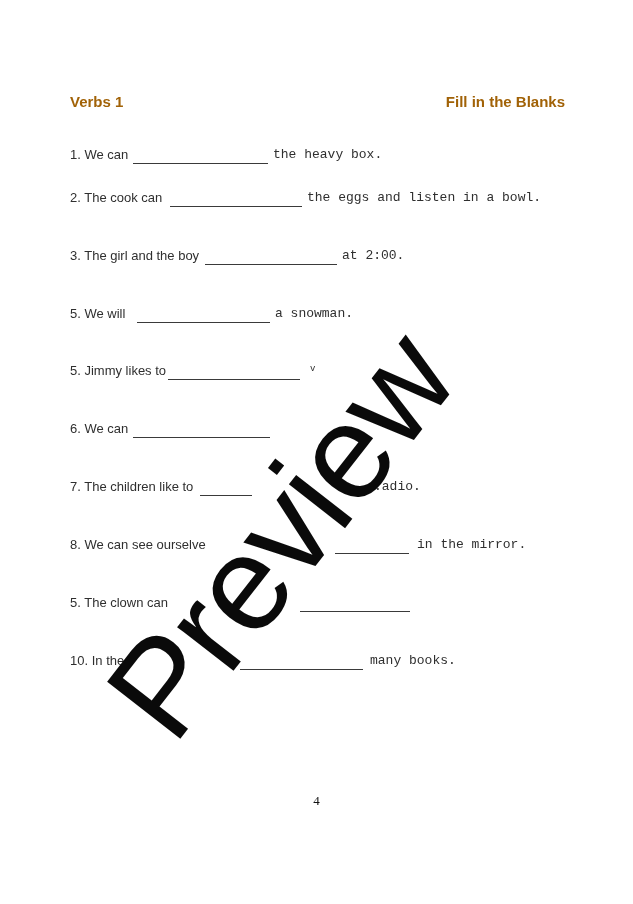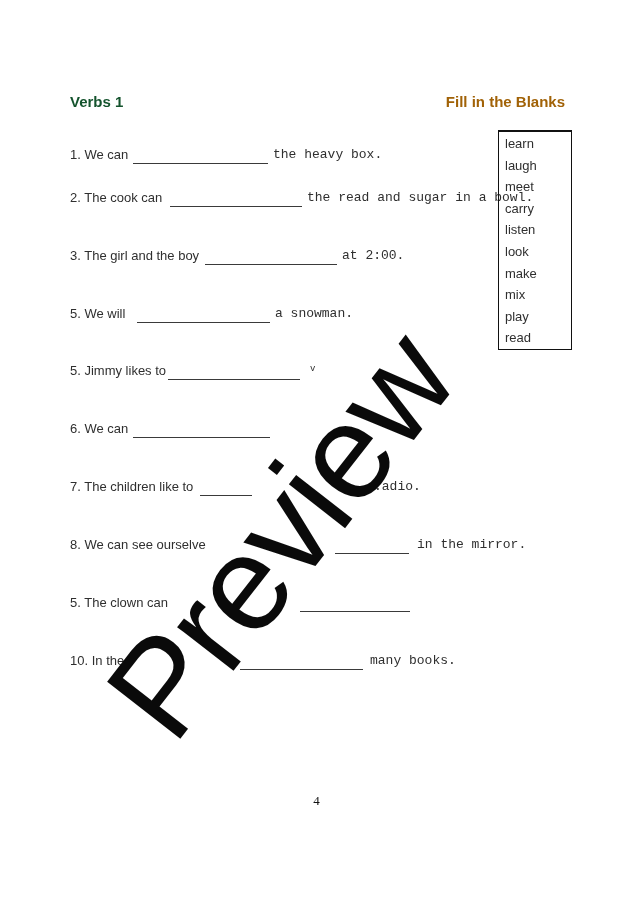--- a/index.html
+++ b/index.html
@@ -6,21 +6,21 @@
   .page {
     position:relative;
     width:633px; height:904px;
     background:#ffffff;
     font-family:"Liberation Sans", sans-serif;
     color:#2f2f2f;
     overflow:hidden;
   }
   .title-left {
     position:absolute; left:70px; top:93px;
-    font-size:15px; font-weight:bold; color:#14532d;
+    font-size:15px; font-weight:bold; color:#a16207;
   }
   .title-right {
     position:absolute; right:68px; top:93px;
     font-size:15px; font-weight:bold; color:#a16207;
   }
   .word-bank {
     position:absolute; left:498px; top:130px;
     width:66px; height:216px;
     border:1.5px solid #111;
     border-top-width:2px;
@@ -68,43 +68,31 @@
   }
 </style>
 </head>
 <body>
 
 <div class="page">
 
   <div class="title-left">Verbs 1</div>
   <div class="title-right">Fill in the Blanks</div>
 
-  <div class="word-bank">
-    <div>learn</div>
-    <div>laugh</div>
-    <div>meet</div>
-    <div>carry</div>
-    <div>listen</div>
-    <div>look</div>
-    <div>make</div>
-    <div>mix</div>
-    <div>play</div>
-    <div>read</div>
-  </div>
 
   <div class="sentence s1">
     <span class="prefix">1. We can</span>
     <span class="blank"></span>
     <span class="suffix">the heavy box.</span>
   </div>
 
   <div class="sentence s2">
     <span class="prefix">2. The cook can</span>
     <span class="blank"></span>
-    <span class="suffix">the read and sugar in a bowl.</span>
+    <span class="suffix">the eggs and listen in a bowl.</span>
   </div>
 
   <div class="sentence s3">
     <span class="prefix">3. The girl and the boy</span>
     <span class="blank"></span>
     <span class="suffix">at 2:00.</span>
   </div>
 
   <div class="sentence s4">
     <span class="prefix">5. We will</span>

